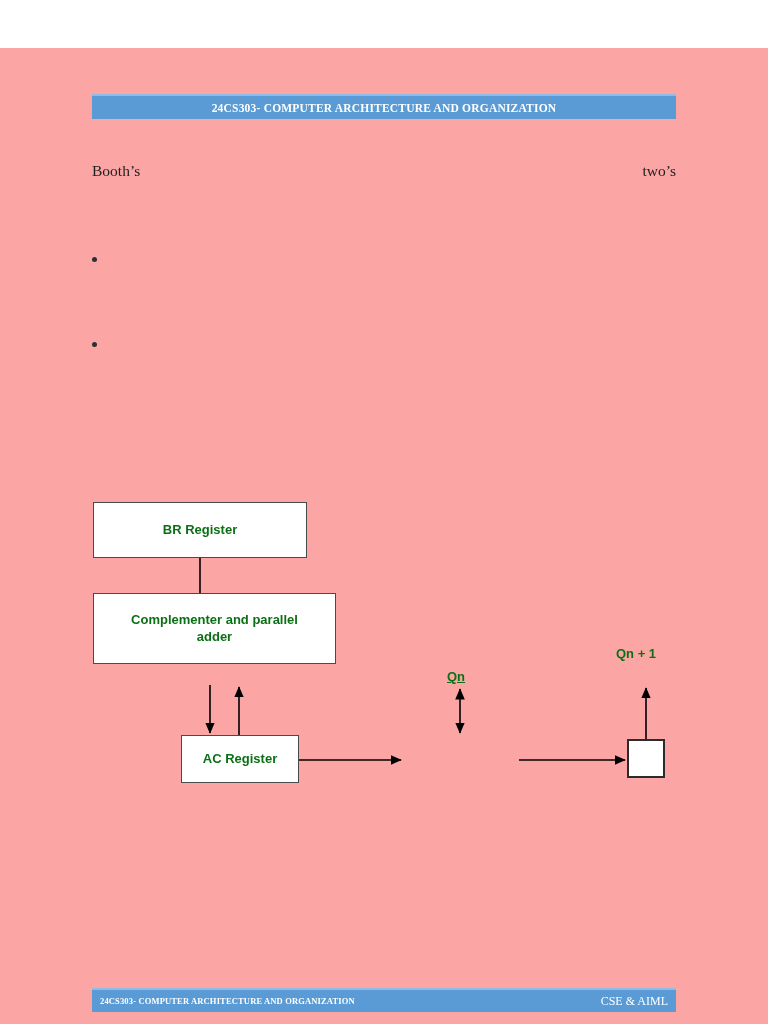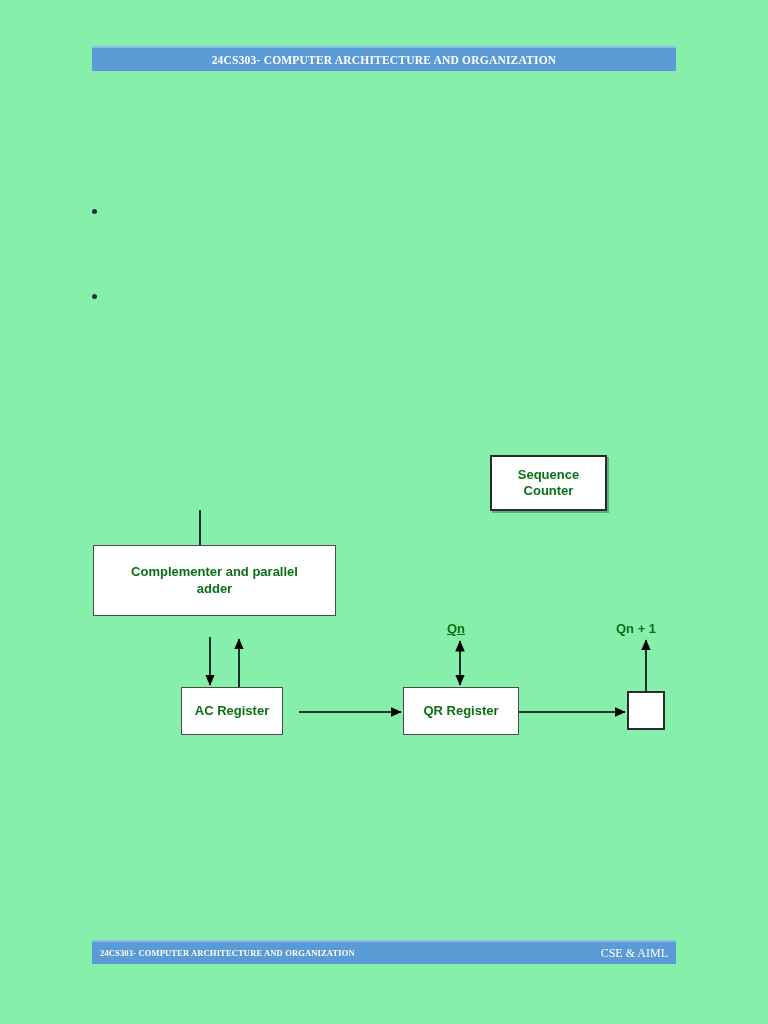--- a/index.html
+++ b/index.html
@@ -13,21 +13,22 @@
     height: 1024px;
     position: relative;
     overflow: hidden;
     font-family: "Liberation Serif", serif;
     color: #1a1a1a;
   }
 
   .page {
     position: absolute;
     inset: 0;
-    background: #86efac;
+    background: #fca5a5;
+    margin-top: 48px;
   }
 
   
   .header-band {
     position: absolute;
     left: 92px;
     top: 46px;
     width: 584px;
     height: 25px;
     background: #5B9BD5;
@@ -113,34 +114,34 @@
     line-height: 1.25;
   }
   .box.thick { border: 2.5px solid #2b2b2b; }
   .box.shadow {
     box-shadow: 2px 2px 0 rgba(0,0,0,0.28);
   }
 
   #box-br      { left: 93px;  top: 454px; width: 214px; height: 56px; }
   #box-seq     { left: 490px; top: 455px; width: 117px; height: 56px; font-size: 13px; }
   #box-compl   { left: 93px;  top: 545px; width: 243px; height: 71px; }
-  #box-ac      { left: 181px; top: 687px; width: 102px; height: 48px; }
+  #box-ac      { left: 181px; top: 687px; width: 118px; height: 48px; }
   #box-qr      { left: 403px; top: 687px; width: 116px; height: 48px; }
   #box-small   { left: 627px; top: 691px; width: 38px; height: 39px; }
 
   .label-green {
     position: absolute;
     font-family: "Liberation Sans", sans-serif;
     font-weight: bold;
     font-size: 13px;
     color: #0b7015;
     white-space: nowrap;
   }
   #label-qn    { left: 447px; top: 621px; text-decoration: underline; }
-  #label-qn1   { left: 616px; top: 621px; }
+  #label-qn1   { left: 616px; top: 598px; }
 
   svg.wires {
     position: absolute;
     left: 0;
     top: 0;
     width: 768px;
     height: 1024px;
     overflow: visible;
   }
 
@@ -176,20 +177,24 @@
 </style>
 </head>
 <body>
 
 <div class="page">
 
   <div class="header-band">
     <span class="header-title">24CS303- COMPUTER ARCHITECTURE AND ORGANIZATION</span>
   </div>
 
+  <div class="body-line">
+    <span class="frag-left">Booth’s</span>
+    <span class="frag-right">two’s</span>
+  </div>
 
   <div class="bullet-row b1">
     <span class="bullet-dot"></span>
     <span class="bullet-text"></span>
   </div>
 
   <div class="bullet-row b2">
     <span class="bullet-dot"></span>
     <span class="bullet-text"></span>
   </div>
@@ -214,42 +219,36 @@
 
       <line x1="299" y1="712" x2="401" y2="712" stroke="#000000" stroke-width="1.6" marker-end="url(#arrowhead)"></line>
 
       <line x1="460" y1="641" x2="460" y2="685" stroke="#000000" stroke-width="1.6" marker-end="url(#arrowhead)" marker-start="url(#arrowhead-start)"></line>
 
       <line x1="519" y1="712" x2="625" y2="712" stroke="#000000" stroke-width="1.6" marker-end="url(#arrowhead)"></line>
 
       <line x1="646" y1="691" x2="646" y2="640" stroke="#000000" stroke-width="1.6" marker-end="url(#arrowhead)"></line>
     </svg>
 
-
-    <div class="box thick shadow" id="box-seq">
-      <span>
-        <span>Sequence</span><br>
-        <span>Counter</span>
-      </span>
-    </div>
+    <div class="box" id="box-br">
+      <span>BR Register</span>
+    </div>
+
 
     <div class="box" id="box-compl">
       <span>
         <span>Complementer and parallel</span><br>
         <span>adder</span>
       </span>
     </div>
 
     <div class="box" id="box-ac">
       <span>AC Register</span>
     </div>
 
-    <div class="box" id="box-qr">
-      <span>QR Register</span>
-    </div>
 
     <div class="box thick" id="box-small">
       <span></span>
     </div>
 
     <span class="label-green" id="label-qn">Qn</span>
 
     <span class="label-green" id="label-qn1">Qn + 1</span>
   </div>
 

